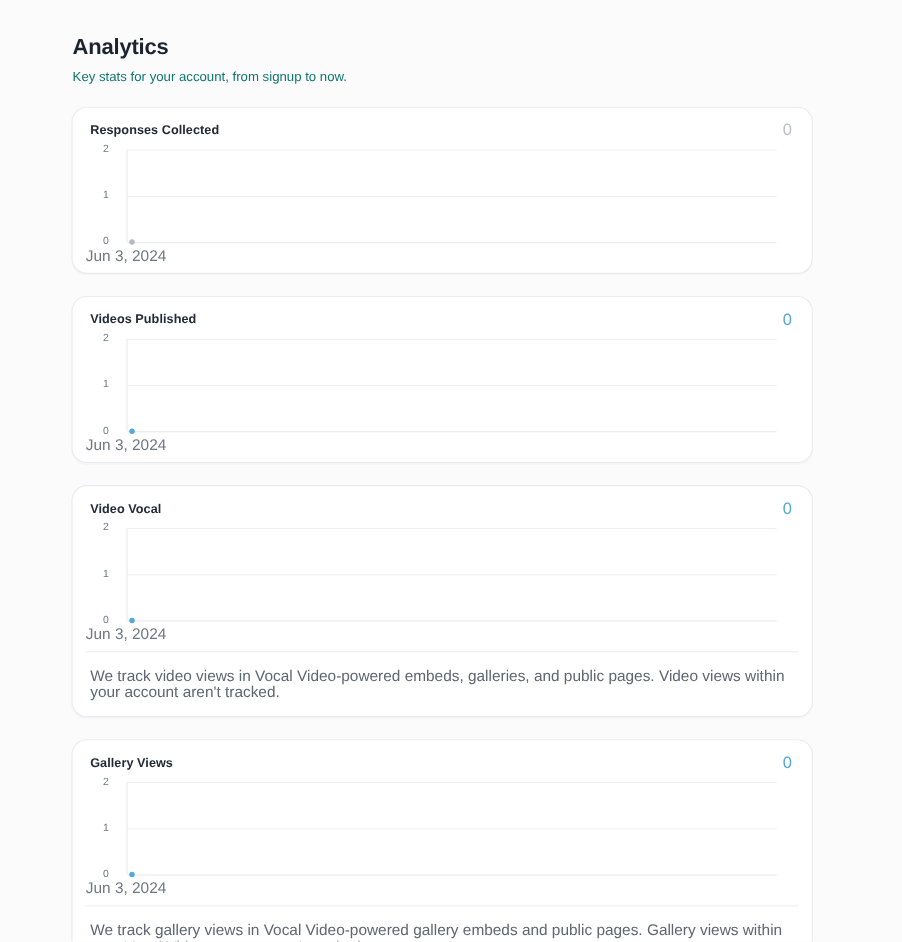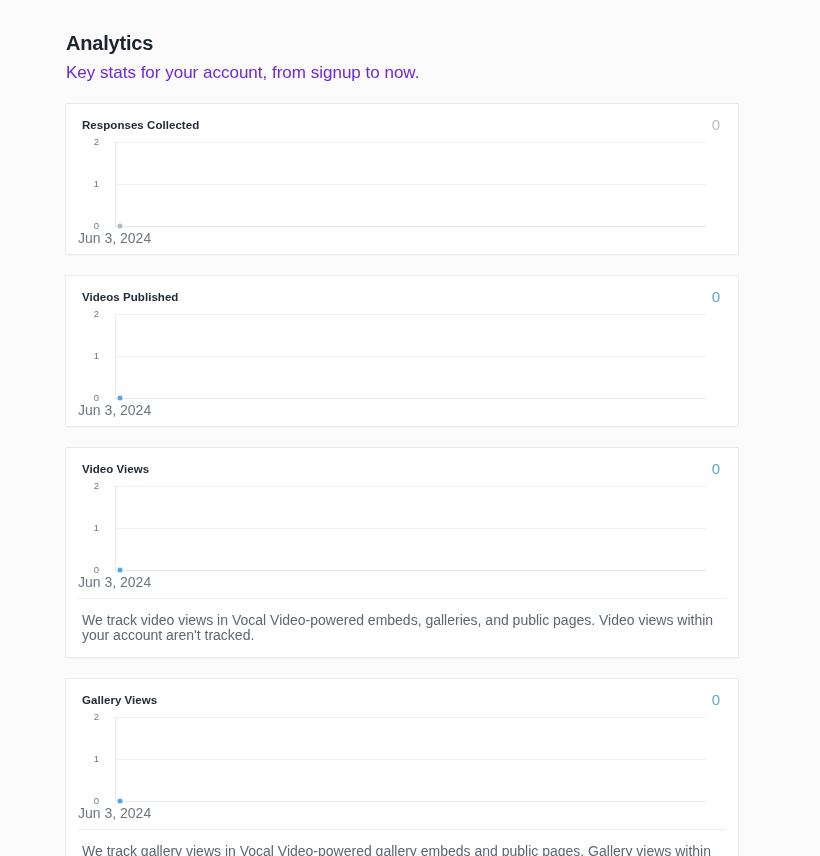--- a/index.html
+++ b/index.html
@@ -19,30 +19,30 @@
   }
   .page-title {
     font-size: 20px;
     font-weight: bold;
     color: #1c2430;
     letter-spacing: -0.2px;
     margin: 0 0 8px 0;
     padding-left: 1px;
   }
   .page-subtitle {
-    font-size: 17px;
-    color: #6d28d9;
+    font-size: 12px;
+    color: #0f766e;
     margin: 0 0 20px 0;
     padding-left: 1px;
     font-weight: normal;
   }
   .card {
     background: #ffffff;
     border: 1px solid #e9ebee;
-    border-radius: 1px;
+    border-radius: 14px;
     margin-bottom: 20px;
     box-shadow: 0 1px 1px rgba(20,30,45,0.025);
     overflow: hidden;
   }
   .card-body {
     padding: 14px 16px 8px 12px;
   }
   .card-head {
     display: flex;
     align-items: flex-start;
@@ -173,21 +173,21 @@
           <div class="dot"></div>
         </div>
         <span class="xtick">Jun  3, 2024</span>
       </div>
     </div>
   </div>
 
   <div class="card">
     <div class="card-body">
       <div class="card-head">
-        <span class="card-title">Video Views</span>
+        <span class="card-title">Video Vocal</span>
         <span class="card-value">0</span>
       </div>
       <div class="chart">
         <div class="plot">
           <div class="gridline g2"></div>
           <div class="gridline g1"></div>
           <div class="gridline g0"></div>
           <span class="ytick t2">2</span>
           <span class="ytick t1">1</span>
           <span class="ytick t0">0</span>

